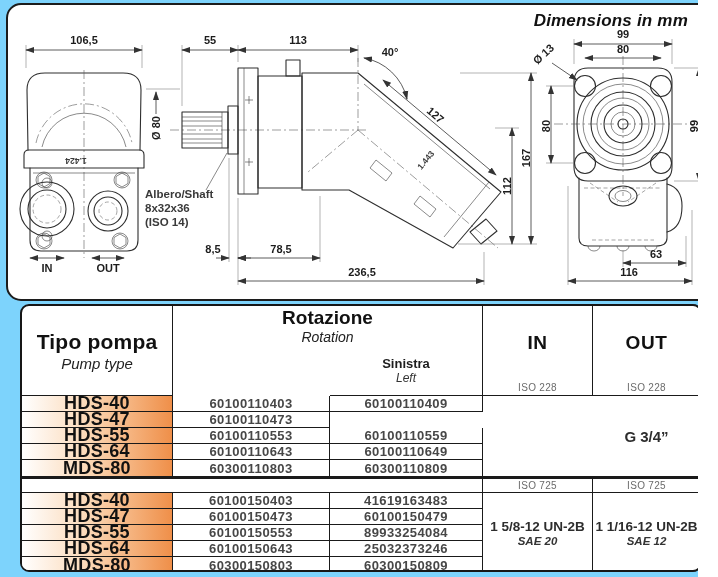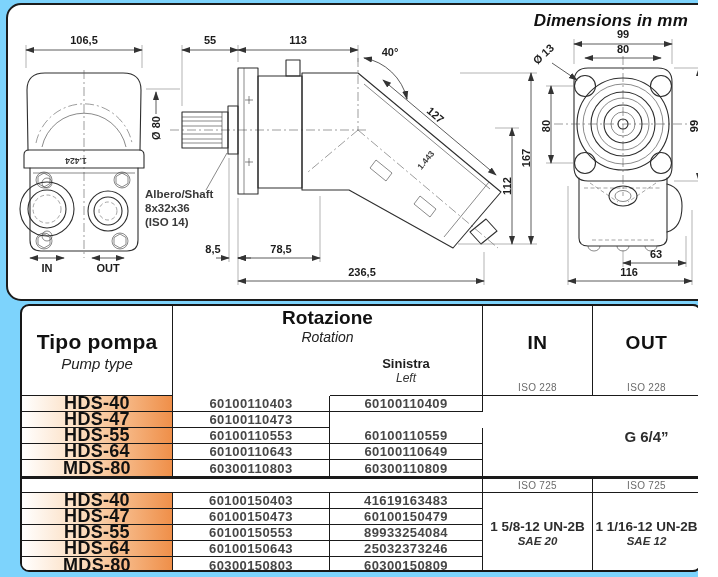--- a/index.html
+++ b/index.html
@@ -288,21 +288,21 @@
       <div class="cell pump-cell br bb" style="grid-area:6/1/7/2">HDS-55</div>
       <div class="cell code br bb" style="grid-area:6/2/7/3">60100110553</div>
       <div class="cell code br bb" style="grid-area:6/3/7/4">60100110559</div>
       <div class="cell pump-cell br bb" style="grid-area:7/1/8/2">HDS-64</div>
       <div class="cell code br bb" style="grid-area:7/2/8/3">60100110643</div>
       <div class="cell code br bb" style="grid-area:7/3/8/4">60100110649</div>
       <div class="cell pump-cell br" style="grid-area:8/1/9/2">MDS-80</div>
       <div class="cell code br" style="grid-area:8/2/9/3">60300110803</div>
       <div class="cell code br" style="grid-area:8/3/9/4">60300110809</div>
       <div class="cell" style="grid-area:4/5/9/6">
-        <div class="spec-main">G 6/4”</div>
+        <div class="spec-main">G 3/4”</div>
       </div>
 
       <div class="cell br btT bb" style="grid-area:9/1/10/4"></div>
       <div class="cell br btT bb" style="grid-area:9/4/10/5">
         <div class="iso">ISO 725</div>
       </div>
       <div class="cell btT bb" style="grid-area:9/5/10/6">
         <div class="iso">ISO 725</div>
       </div>
 

